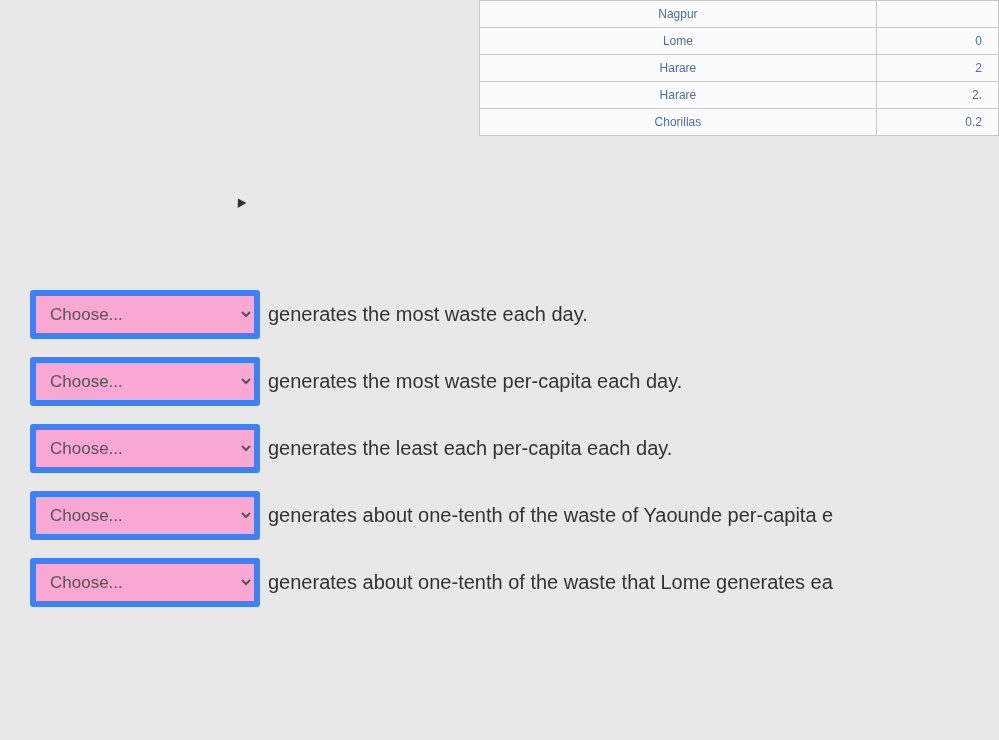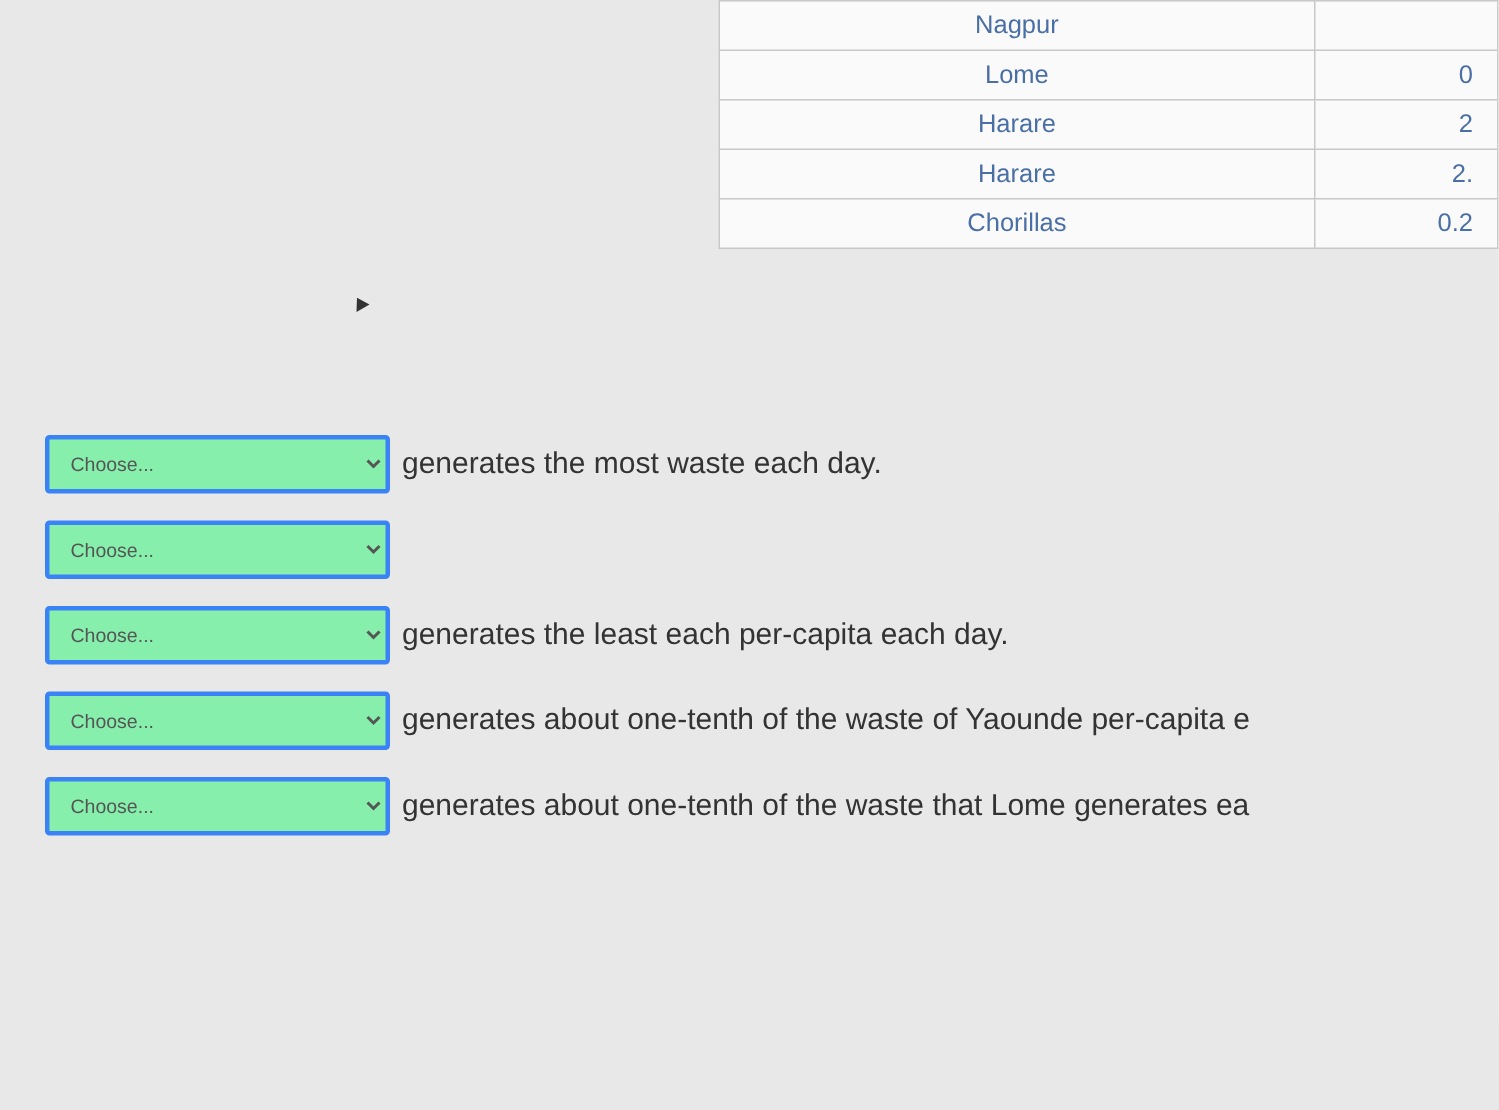--- a/index.html
+++ b/index.html
@@ -29,21 +29,21 @@
       position: absolute;
       top: 0;
       right: 0;
       width: 520px;
       background-color: #f5f5f5;
     }
 
     .data-table {
       width: 100%;
       border-collapse: collapse;
-      font-size: 17px;
+      font-size: 12px;
       color: #4a6fa5;
       border-radius: 31px;
     }
 
     .data-table td {
       border: 1px solid #c8c8c8;
       padding: 6px 12px;
       text-align: center;
       background-color: #fafafa;
     }
@@ -72,24 +72,24 @@
     .question-row {
       display: flex;
       align-items: center;
       margin-bottom: 18px;
     }
 
     .choose-select {
       min-width: 230px;
       max-width: 240px;
       padding: 8px 10px;
-      border: 3px solid #3b82f6;
+      border: 6px solid #3b82f6;
       border-radius: 3px;
-      background-color: #86efac;
-      font-size: 13px;
+      background-color: #f9a8d4;
+      font-size: 17px;
       color: #555;
       appearance: auto;
       cursor: pointer;
     }
 
     .question-text {
       font-size: 20px;
       color: #333;
       margin-left: 8px;
     }
@@ -142,20 +142,21 @@
   <div class="cursor"></div>
 
   <div class="questions-area">
     <div id="questions-container">
         <div class="question-row">
           <select class="choose-select"><option value="">Choose...</option><option value="Nagpur">Nagpur</option><option value="Lome">Lome</option><option value="Harare">Harare</option><option value="Yaounde">Yaounde</option><option value="Imphal">Imphal</option><option value="Chorillas">Chorillas</option></select>
           <span class="question-text">generates the most waste each day.</span>
         </div>
         <div class="question-row">
           <select class="choose-select"><option value="">Choose...</option><option value="Nagpur">Nagpur</option><option value="Lome">Lome</option><option value="Harare">Harare</option><option value="Yaounde">Yaounde</option><option value="Imphal">Imphal</option><option value="Chorillas">Chorillas</option></select>
+          <span class="question-text">generates the most waste per-capita each day.</span>
         </div>
         <div class="question-row">
           <select class="choose-select"><option value="">Choose...</option><option value="Nagpur">Nagpur</option><option value="Lome">Lome</option><option value="Harare">Harare</option><option value="Yaounde">Yaounde</option><option value="Imphal">Imphal</option><option value="Chorillas">Chorillas</option></select>
           <span class="question-text">generates the least each per-capita each day.</span>
         </div>
         <div class="question-row">
           <select class="choose-select"><option value="">Choose...</option><option value="Nagpur">Nagpur</option><option value="Lome">Lome</option><option value="Harare">Harare</option><option value="Yaounde">Yaounde</option><option value="Imphal">Imphal</option><option value="Chorillas">Chorillas</option></select>
           <span class="question-text">generates about one-tenth of the waste of Yaounde per-capita e</span>
         </div>
         <div class="question-row">

